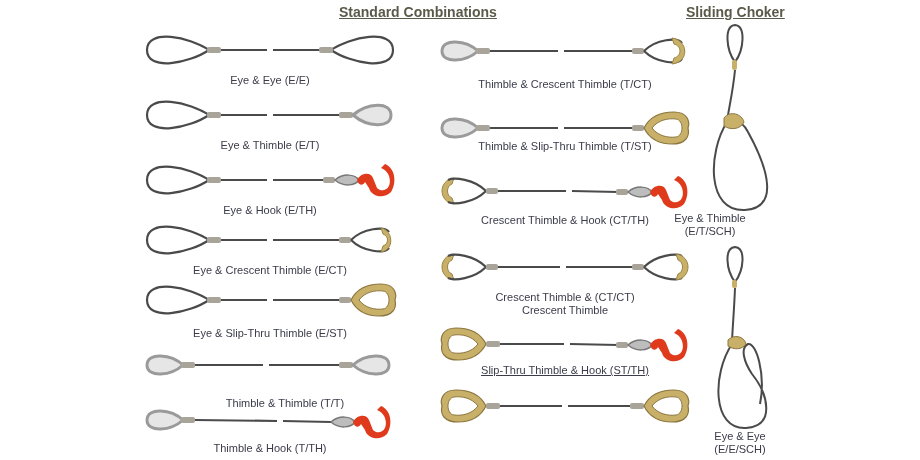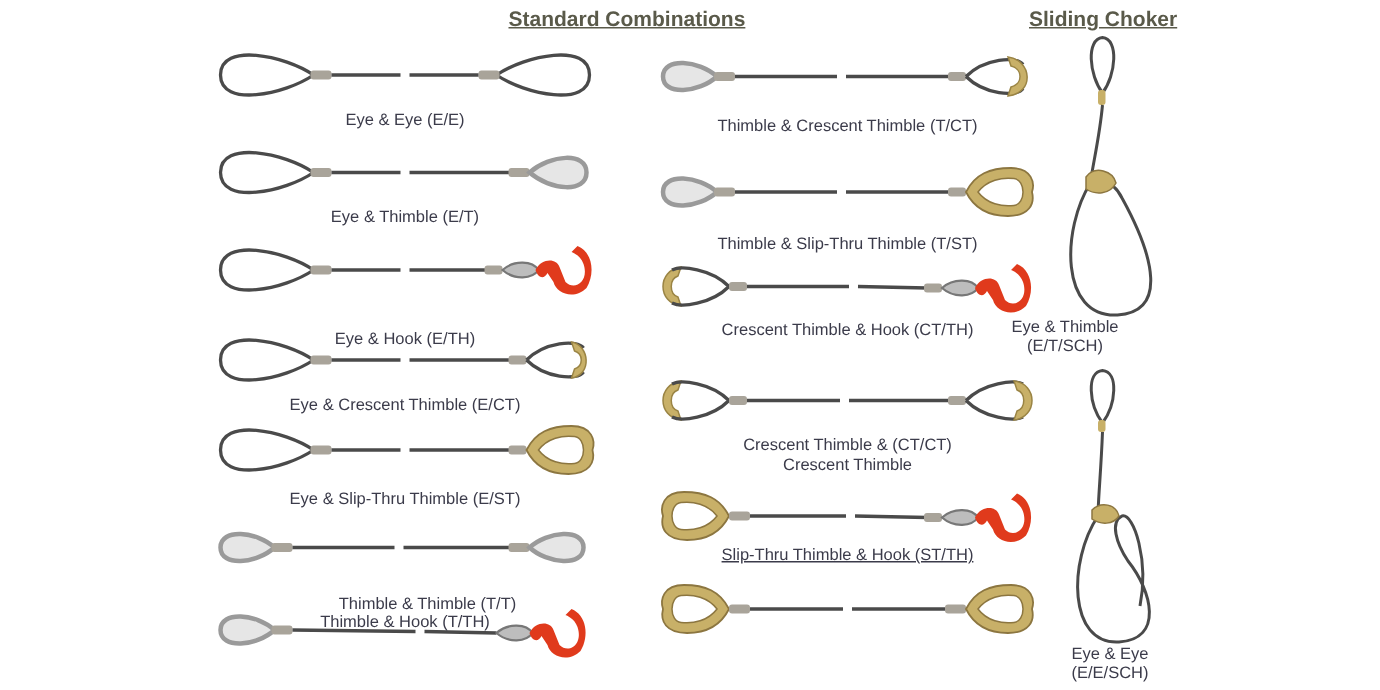--- a/index.html
+++ b/index.html
@@ -52,21 +52,21 @@
     <rect x="62" y="17" width="14" height="6" rx="2" fill="#a9a49a"></rect>
     <g stroke="#4a4a4a" stroke-width="2.2">
         <line x1="76" y1="20" x2="122" y2="20"></line>
         <line x1="128" y1="20" x2="180" y2="20"></line>
       </g>
     <rect x="178" y="17" width="12" height="6" rx="2" fill="#a9a49a"></rect>
     <path d="M190 20 C 198 13, 210 14, 214 20 C 210 26, 198 27, 190 20 Z" fill="#bdbdbd" stroke="#777" stroke-width="1.5"></path>
     <path d="M212 20 C 216 12, 226 12, 228 18 L 232 28 C 238 34, 248 28, 244 16 C 242 10, 236 8, 236 8 L 240 4 C 250 8, 252 22, 246 32 C 238 40, 226 36, 224 28 L 220 22 C 218 26, 214 26, 212 20 Z" fill="#e03a1c"></path>
   </svg>
 </div>
-<div class="label" style="left:145px; width:250px; top:204px;margin-top:16px;">Eye &amp; Hook (E/TH)</div>
+<div class="label" style="left:145px; width:250px; top:204px;">Eye &amp; Hook (E/TH)</div>
 
 <div class="sling" style="left:145px; top:222px;">
   <svg width="250" height="36" viewBox="0 0 250 36">
     <path d="M64 18 C 45 5, 2 -4, 2 18 C 2 40, 45 31, 64 18" fill="none" stroke="#4a4a4a" stroke-width="2.2"></path>
     <rect x="62" y="15" width="14" height="6" rx="2" fill="#a9a49a"></rect>
     <g stroke="#4a4a4a" stroke-width="2.2">
         <line x1="76" y1="18" x2="122" y2="18"></line>
         <line x1="128" y1="18" x2="196" y2="18"></line>
       </g>
     <rect x="194" y="15" width="12" height="6" rx="2" fill="#a9a49a"></rect>
@@ -110,21 +110,21 @@
     <path d="M38 16 C 26 5, 2 3, 2 16 C 2 29, 26 27, 38 16 Z" fill="#e6e6e6" stroke="#9a9a9a" stroke-width="3"></path>
     <rect x="36" y="13" width="14" height="6" rx="2" fill="#a9a49a"></rect>
     <g stroke="#4a4a4a" stroke-width="2.2">
         <line x1="50" y1="16" x2="132" y2="17"></line>
         <line x1="138" y1="17" x2="186" y2="18"></line>
       </g>
     <path d="M186 18 C 194 11, 206 12, 210 18 C 206 24, 194 25, 186 18 Z" fill="#bdbdbd" stroke="#777" stroke-width="1.5"></path>
     <path d="M208 18 C 212 10, 222 10, 224 16 L 228 26 C 234 32, 244 26, 240 14 C 238 8, 232 6, 232 6 L 236 2 C 246 6, 248 20, 242 30 C 234 38, 222 34, 220 26 L 216 20 C 214 24, 210 24, 208 18 Z" fill="#e03a1c"></path>
   </svg>
 </div>
-<div class="label" style="left:145px; width:250px; top:409px;">Thimble &amp; Hook (T/TH)</div>
+<div class="label" style="left:145px; width:250px; top:442px;">Thimble &amp; Hook (T/TH)</div>
 
 <div class="sling" style="left:440px; top:34px;">
   <svg width="250" height="34" viewBox="0 0 250 34">
     <path d="M38 17 C 26 6, 2 4, 2 17 C 2 30, 26 28, 38 17 Z" fill="#e6e6e6" stroke="#9a9a9a" stroke-width="3"></path>
     <rect x="36" y="14" width="14" height="6" rx="2" fill="#a9a49a"></rect>
     <g stroke="#4a4a4a" stroke-width="2.2">
         <line x1="50" y1="17" x2="118" y2="17"></line>
         <line x1="124" y1="17" x2="194" y2="17"></line>
       </g>
     <rect x="192" y="14" width="12" height="6" rx="2" fill="#a9a49a"></rect>
@@ -140,21 +140,21 @@
     <rect x="36" y="15" width="14" height="6" rx="2" fill="#a9a49a"></rect>
     <g stroke="#4a4a4a" stroke-width="2.2">
         <line x1="50" y1="18" x2="118" y2="18"></line>
         <line x1="124" y1="18" x2="194" y2="18"></line>
       </g>
     <rect x="192" y="15" width="12" height="6" rx="2" fill="#a9a49a"></rect>
     <path d="M204 18 C 210 6, 220 2, 234 2 C 248 2, 250 12, 248 18 C 250 26, 246 34, 232 34 C 220 34, 210 30, 204 18 Z" fill="#c8b068" stroke="#8c7640" stroke-width="1.2"></path>
     <path d="M212 18 C 218 10, 228 8, 236 9 C 244 10, 244 26, 236 27 C 228 28, 218 26, 212 18 Z" fill="#ffffff" stroke="#8c7640" stroke-width="1"></path>
   </svg>
 </div>
-<div class="label" style="left:440px; width:250px; top:157px;">Thimble &amp; Slip-Thru Thimble (T/ST)</div>
+<div class="label" style="left:440px; width:250px; top:140px;">Thimble &amp; Slip-Thru Thimble (T/ST)</div>
 
 <div class="sling" style="left:440px; top:172px;">
   <svg width="250" height="38" viewBox="0 0 250 38">
     <path d="M14 6 C -2 8, -2 30, 14 32 L 12 26 C 6 24, 6 14, 12 12 Z" fill="#c8b068" stroke="#9a8444" stroke-width="1"></path>
     <path d="M46 19 C 34 7, 14 5, 8 8 M46 19 C 34 31, 14 33, 8 30" fill="none" stroke="#4a4a4a" stroke-width="2.2"></path>
     <rect x="46" y="16" width="12" height="6" rx="2" fill="#a9a49a"></rect>
     <g stroke="#4a4a4a" stroke-width="2.2">
         <line x1="58" y1="19" x2="126" y2="19"></line>
         <line x1="132" y1="19" x2="178" y2="20"></line>
       </g>

